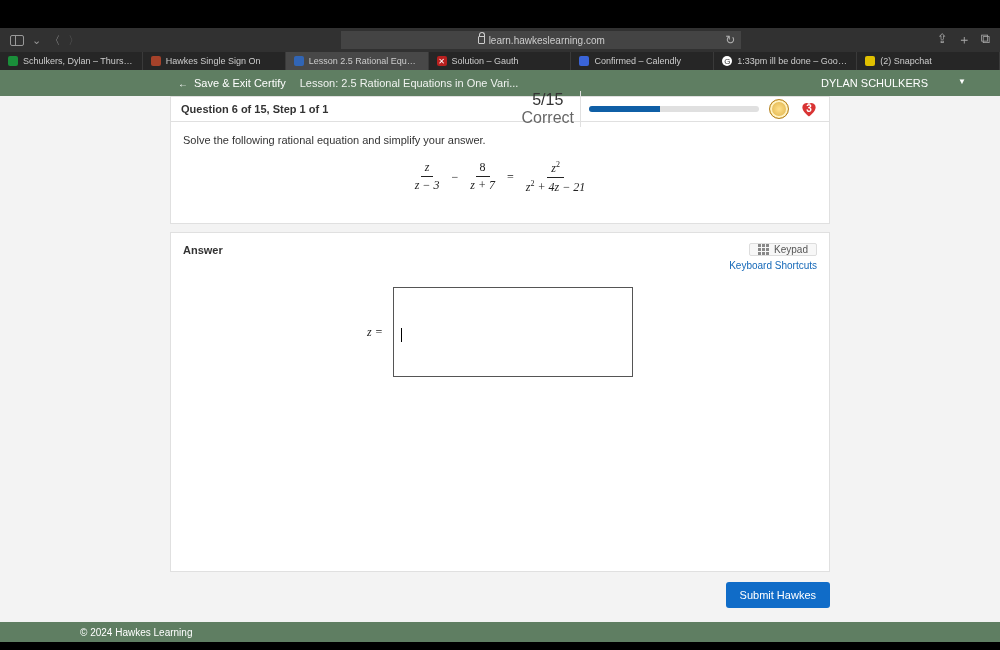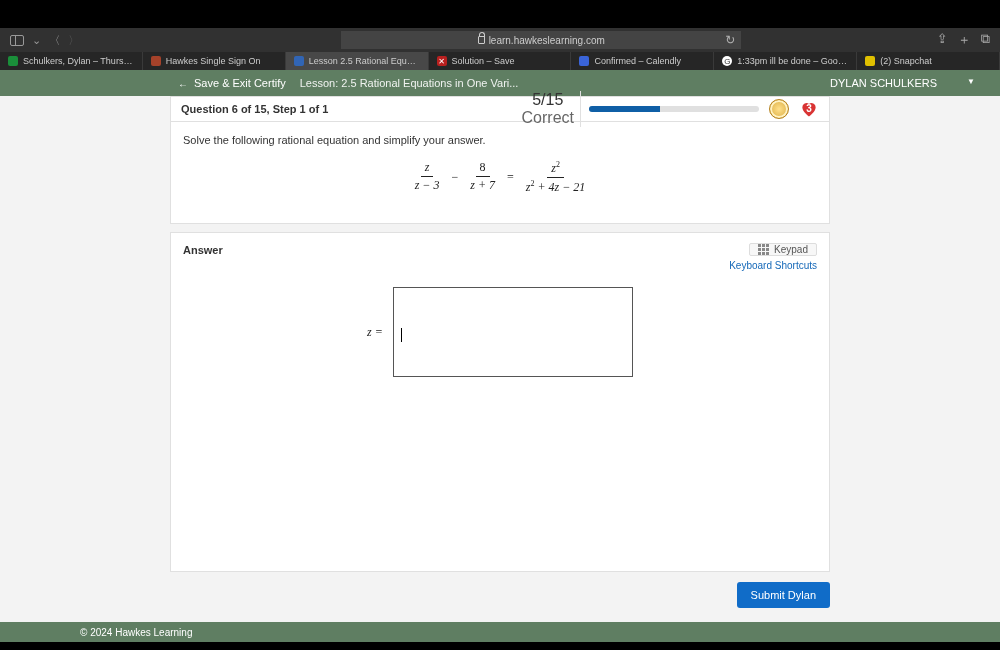--- a/index.html
+++ b/index.html
@@ -34,21 +34,21 @@
   .tab.active { background:#484848; }
   .tab .ico { width:10px; height:10px; border-radius:2px; font-size:8px; display:flex; align-items:center; justify-content:center; color:#fff; flex:0 0 auto; }
   .tab .t-label { overflow:hidden; text-overflow:ellipsis; }
 
   
   .pagewrap { background:#f3f3f3; width:100%; min-height:560px; }
 
   .greenbar { height:26px; background:#5f7e62; display:flex; align-items:center; color:#fff; font-size:11px; padding:0 0 0 178px; }
   .exit-icon { margin-right:6px; font-size:10px; }
   .lesson-title { margin-left:14px; opacity:.9; overflow:hidden; text-overflow:ellipsis; white-space:nowrap; }
-  .greenbar .user { margin-left:auto; padding-right:25px; display:flex; align-items:flex-start; gap:30px; }
+  .greenbar .user { margin-left:auto; padding-right:34px; display:flex; align-items:flex-start; gap:30px; }
   .caret { font-size:8px; }
 
   .contentcol { width:660px; margin:0 auto; }
 
   .questionbar {
     display:flex; align-items:center; background:#fff; border:1px solid #e0e0e0;
     height:24px; padding:12px 10px; font-size:11px;
   }
   .qlabel { font-weight:bold; }
   .scorebox { margin-left:auto; text-align:center; font-size:16px; line-height:1.1; padding-right:6px; border-right:1px solid #e0e0e0; margin-right:8px; }
@@ -122,21 +122,21 @@
   <div class="tab">
     <span class="ico" style="background:#a5422a"></span>
     <span class="t-label">Hawkes Single Sign On</span>
   </div>
   <div class="tab active">
     <span class="ico" style="background:#3165b5"></span>
     <span class="t-label">Lesson 2.5 Rational Equations in...</span>
   </div>
   <div class="tab">
     <span class="ico" style="background:#b9201f">✕</span>
-    <span class="t-label">Solution – Save</span>
+    <span class="t-label">Solution – Gauth</span>
   </div>
   <div class="tab">
     <span class="ico" style="background:#3a64d8"></span>
     <span class="t-label">Confirmed – Calendly</span>
   </div>
   <div class="tab">
     <span class="ico" style="background:#fff;color:#333;border-radius:50%">G</span>
     <span class="t-label">1:33pm ill be done – Google Sea...</span>
   </div>
   <div class="tab">
@@ -221,19 +221,19 @@
       <div class="answerbody">
         <span class="zeq">z  =</span>
         <div class="ansbox">
           <div class="cursor"></div>
         </div>
       </div>
     </div>
   </div>
 
   <div class="submitrow">
-    <button class="submitbtn">Submit Dylan</button>
+    <button class="submitbtn">Submit Hawkes</button>
   </div>
 
   <div class="footer">
     <span>© 2024 Hawkes Learning</span>
   </div>
 </div>
 
 </body></html>

